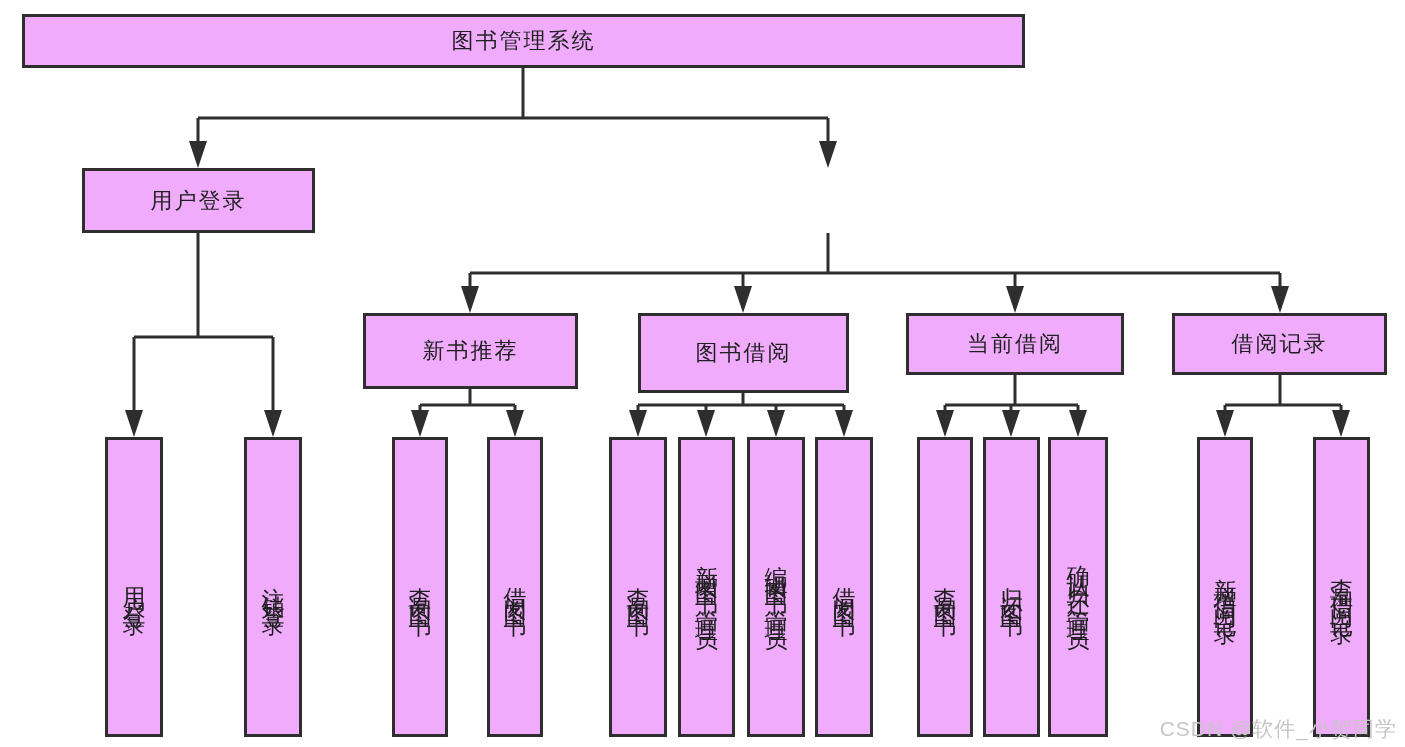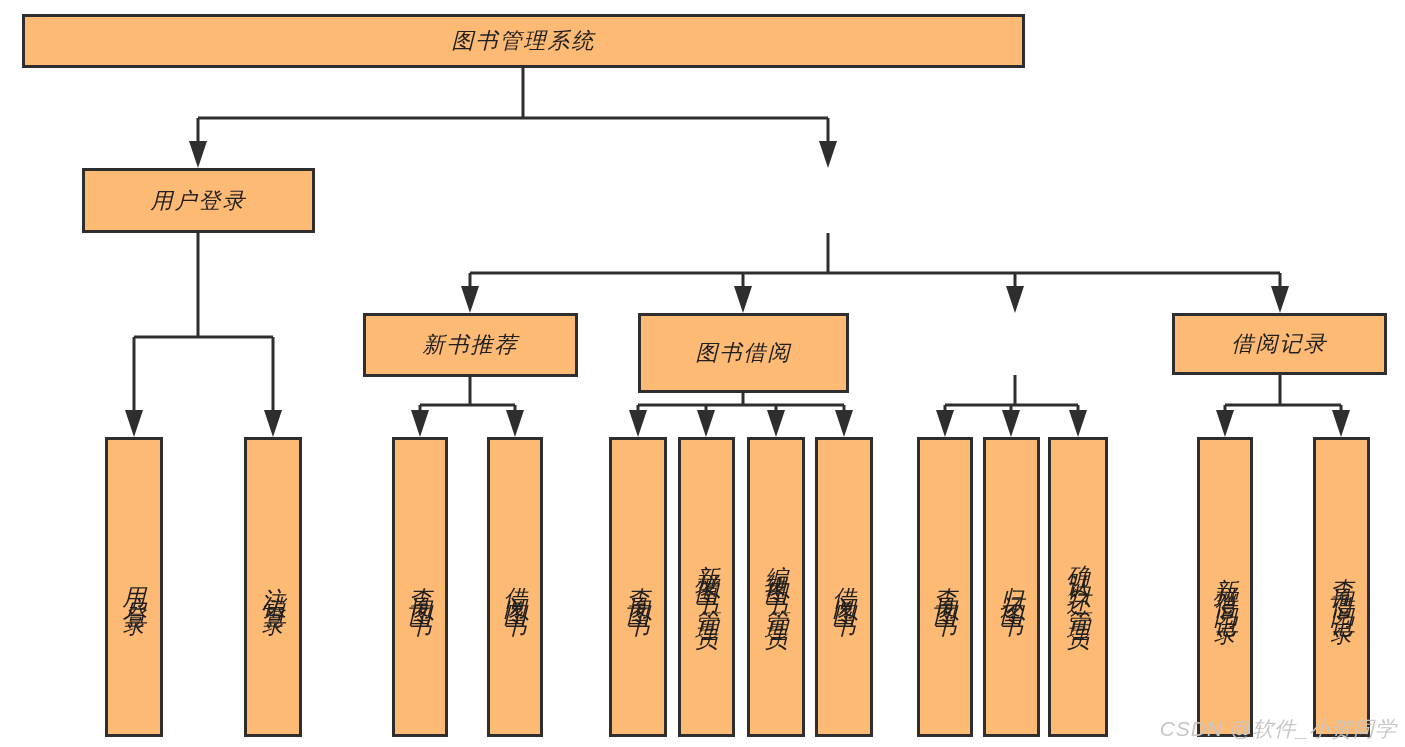--- a/index.html
+++ b/index.html
@@ -2,33 +2,33 @@
 <html><head>
 <meta charset="utf-8">
 <style>
   html,body{margin:0;padding:0;background:#ffffff;}
   .canvas{
     position:relative;width:1405px;height:747px;background:#ffffff;
     font-family:"Liberation Sans","DejaVu Sans",sans-serif;overflow:hidden;
   }
   svg.wires{position:absolute;left:0;top:0;z-index:1;}
   .box{
-    position:absolute;background:#fdba74;border:3px solid #2e2e2e;
+    position:absolute;background:#f0abfc;border:3px solid #2e2e2e;
     display:flex;align-items:center;justify-content:center;
-    color:#1f1f1f;box-sizing:border-box;z-index:2;font-style:italic;
+    color:#1f1f1f;box-sizing:border-box;z-index:2;
   }
   .box.h{font-size:22px;letter-spacing:2px;white-space:nowrap;}
   .box.v{
     writing-mode:vertical-rl;text-orientation:mixed;
     font-size:23px;letter-spacing:9px;line-height:1;
     padding:4px 0;
   }
   .watermark{
     position:absolute;right:8px;bottom:4px;z-index:3;
-    font-size:21px;color:#c6c6c6;letter-spacing:1px;white-space:nowrap;font-style:italic;
+    font-size:21px;color:#c6c6c6;letter-spacing:1px;white-space:nowrap;
   }
 </style>
 </head>
 <body>
 
 <div class="canvas">
 
   <svg class="wires" width="1405" height="747" viewBox="0 0 1405 747">
       <path d="M523 68V118M198 233V337M828 233V273M470 375V405M743 375V405M1015 375V405M1280 375V405M198 118H828M134 337H273M470 273H1280M420 405H515M638 405H844M945 405H1078M1225 405H1341" fill="none" stroke="#2e2e2e" stroke-width="3"></path>
       <line x1="198" y1="118" x2="198" y2="148" stroke="#2e2e2e" stroke-width="3"></line>
@@ -68,22 +68,23 @@
       <line x1="1225" y1="405" x2="1225" y2="417" stroke="#2e2e2e" stroke-width="3"></line>
       <polygon points="1216,410 1234,410 1225,437" fill="#2e2e2e"></polygon>
       <line x1="1341" y1="405" x2="1341" y2="417" stroke="#2e2e2e" stroke-width="3"></line>
       <polygon points="1332,410 1350,410 1341,437" fill="#2e2e2e"></polygon>
     </svg>
 
   <div class="box h" style="left:22px;top:14px;width:1003px;height:54px">图书管理系统</div>
 
   <div class="box h" style="left:82px;top:168px;width:233px;height:65px">用户登录</div>
 
-  <div class="box h" style="left:363px;top:313px;width:215px;height:64px">新书推荐</div>
+  <div class="box h" style="left:363px;top:313px;width:215px;height:76px">新书推荐</div>
   <div class="box h" style="left:638px;top:313px;width:211px;height:80px">图书借阅</div>
+  <div class="box h" style="left:906px;top:313px;width:218px;height:62px">当前借阅</div>
   <div class="box h" style="left:1172px;top:313px;width:215px;height:62px">借阅记录</div>
 
   <div class="box v" style="left:105px;top:437px;width:58px;height:300px">用户登录</div>
   <div class="box v" style="left:244px;top:437px;width:58px;height:300px">注销登录</div>
 
   <div class="box v" style="left:392px;top:437px;width:56px;height:300px">查询图书</div>
   <div class="box v" style="left:487px;top:437px;width:56px;height:300px">借阅图书</div>
 
   <div class="box v" style="left:609px;top:437px;width:58px;height:300px">查询图书</div>
   <div class="box v" style="left:678px;top:437px;width:57px;height:300px">新增图书（管理员）</div>

